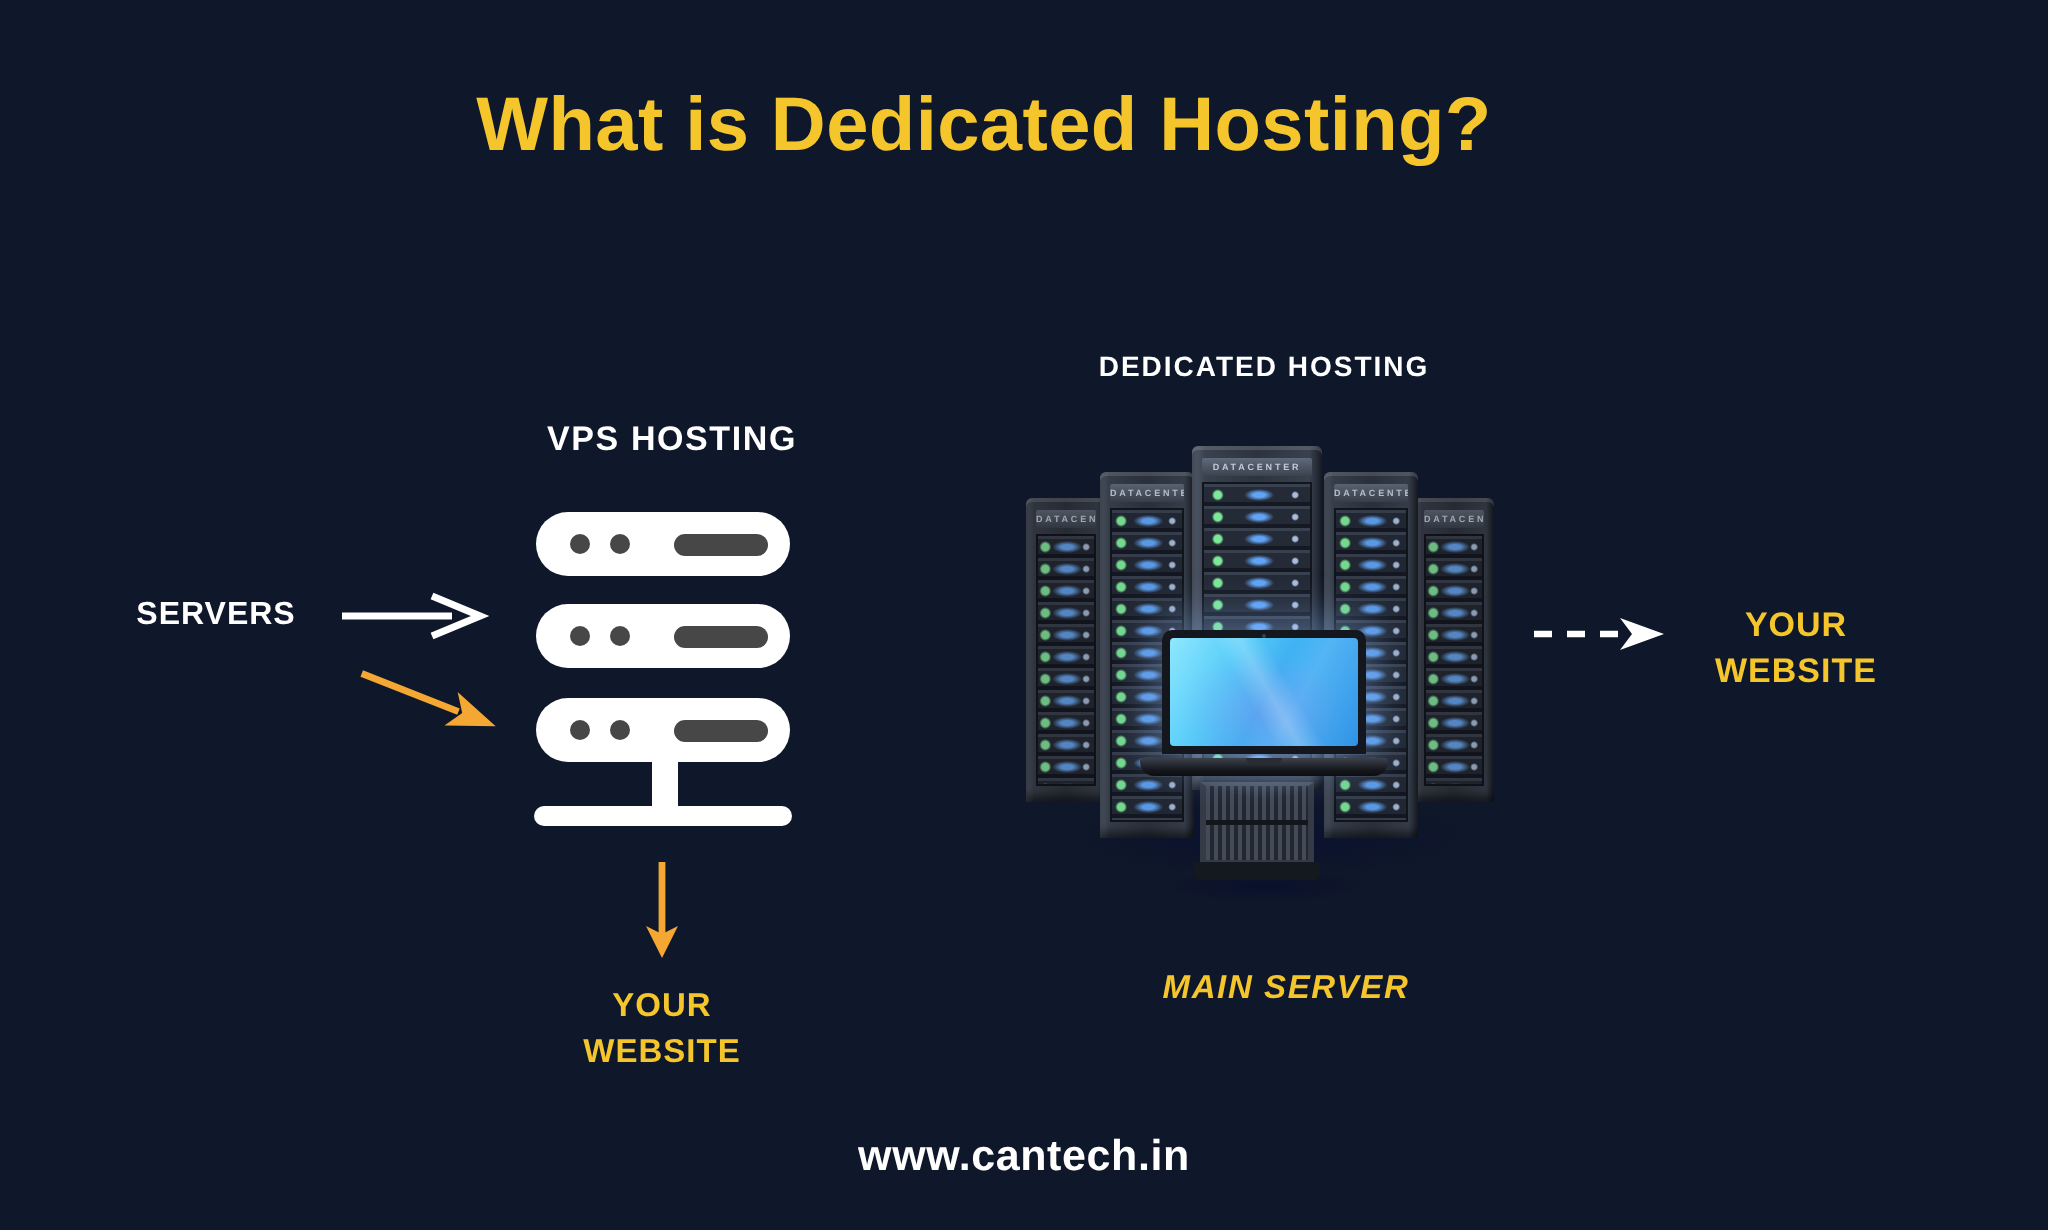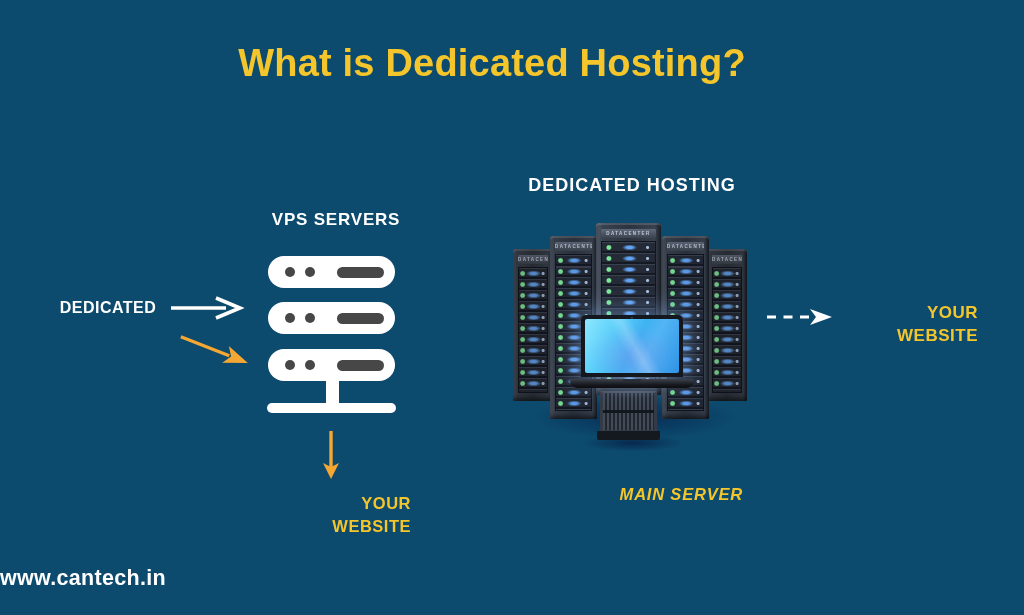--- a/index.html
+++ b/index.html
@@ -1,42 +1,42 @@
 <!DOCTYPE html>
 <html><head>
 <meta charset="utf-8">
 <style>
   html,body{margin:0;padding:0;}
   body{font-family:"Liberation Sans","DejaVu Sans",sans-serif;}
   .canvas{
     position:relative;width:1024px;height:615px;overflow:hidden;
-    background:#0c4a6e;
+    background:#0f172a;
   }
   .abs{position:absolute;}
   .center-text{text-align:center;}
 
   
   .title{
     left:0;top:40px;width:984px;margin:0;
     font-size:38px;line-height:46px;font-weight:bold;color:#f5c62b;
     text-align:center;letter-spacing:0.2px;
   }
   .white-heading{color:#ffffff;font-weight:bold;}
   .vps-heading{left:246px;top:210px;width:180px;font-size:17px;letter-spacing:0.8px;}
-  .ded-heading{left:482px;top:175px;width:300px;font-size:18px;letter-spacing:1px;}
+  .ded-heading{left:482px;top:175px;width:300px;font-size:14px;letter-spacing:1px;}
   .multi-label{
     left:28px;top:295px;width:160px;color:#ffffff;font-weight:bold;
     font-size:16px;line-height:25px;letter-spacing:0.5px;text-align:center;
   }
-  .yellow-label{color:#f5c62b;font-weight:bold;text-align:right;}
+  .yellow-label{color:#f5c62b;font-weight:bold;text-align:center;}
   .your-web-left{left:251px;top:492px;width:160px;font-size:16.5px;line-height:23px;letter-spacing:0.5px;}
   .your-web-right{left:818px;top:302px;width:160px;font-size:17px;line-height:22.5px;letter-spacing:0.5px;}
   .main-server{left:543px;top:485px;width:200px;font-size:16.5px;letter-spacing:0.8px;font-style:italic;}
   .footer{
-    left:0;top:566px;width:1024px;
+    left:0;top:566px;width:1024px;text-align:center;
     color:#ffffff;font-weight:bold;font-size:21.5px;letter-spacing:0.3px;
   }
 
   
   .vps-icon{left:267px;top:256px;width:130px;height:158px;}
   .pill{
     position:absolute;left:1px;width:127px;height:32px;background:#ffffff;
     border-radius:16px;
   }
   .pill .dot{
@@ -137,34 +137,34 @@
   }
 </style>
 </head>
 <body>
 
 <div class="canvas">
 
   <h1 class="abs title">What is Dedicated Hosting?</h1>
 
   <div class="abs multi-label">
-    <div>DEDICATED</div>
+    <div>SERVERS</div>
   </div>
 
   <svg class="abs arrow-svg" style="left:168px;top:294px;" width="78" height="28">
     <line x1="3" y1="14" x2="58" y2="14" stroke="#ffffff" stroke-width="3.6"></line>
     <polyline points="48,4 72,14 48,24" fill="none" stroke="#ffffff" stroke-width="3.6"></polyline>
   </svg>
 
   <svg class="abs arrow-svg diag-rotate" style="left:179px;top:325px;" width="78" height="22">
     <line x1="2" y1="11" x2="54" y2="11" stroke="#f5a733" stroke-width="3.4"></line>
     <path d="M50 2 L74 11 L50 20 L56 11 Z" fill="#f5a733"></path>
   </svg>
 
-  <div class="abs white-heading center-text vps-heading">VPS SERVERS</div>
+  <div class="abs white-heading center-text vps-heading">VPS HOSTING</div>
 
   <div class="abs vps-icon">
     <div class="pill" style="top:0;">
       <span class="dot d1"></span>
       <span class="dot d2"></span>
       <span class="slot"></span>
     </div>
     <div class="pill" style="top:46px;">
       <span class="dot d1"></span>
       <span class="dot d2"></span>

